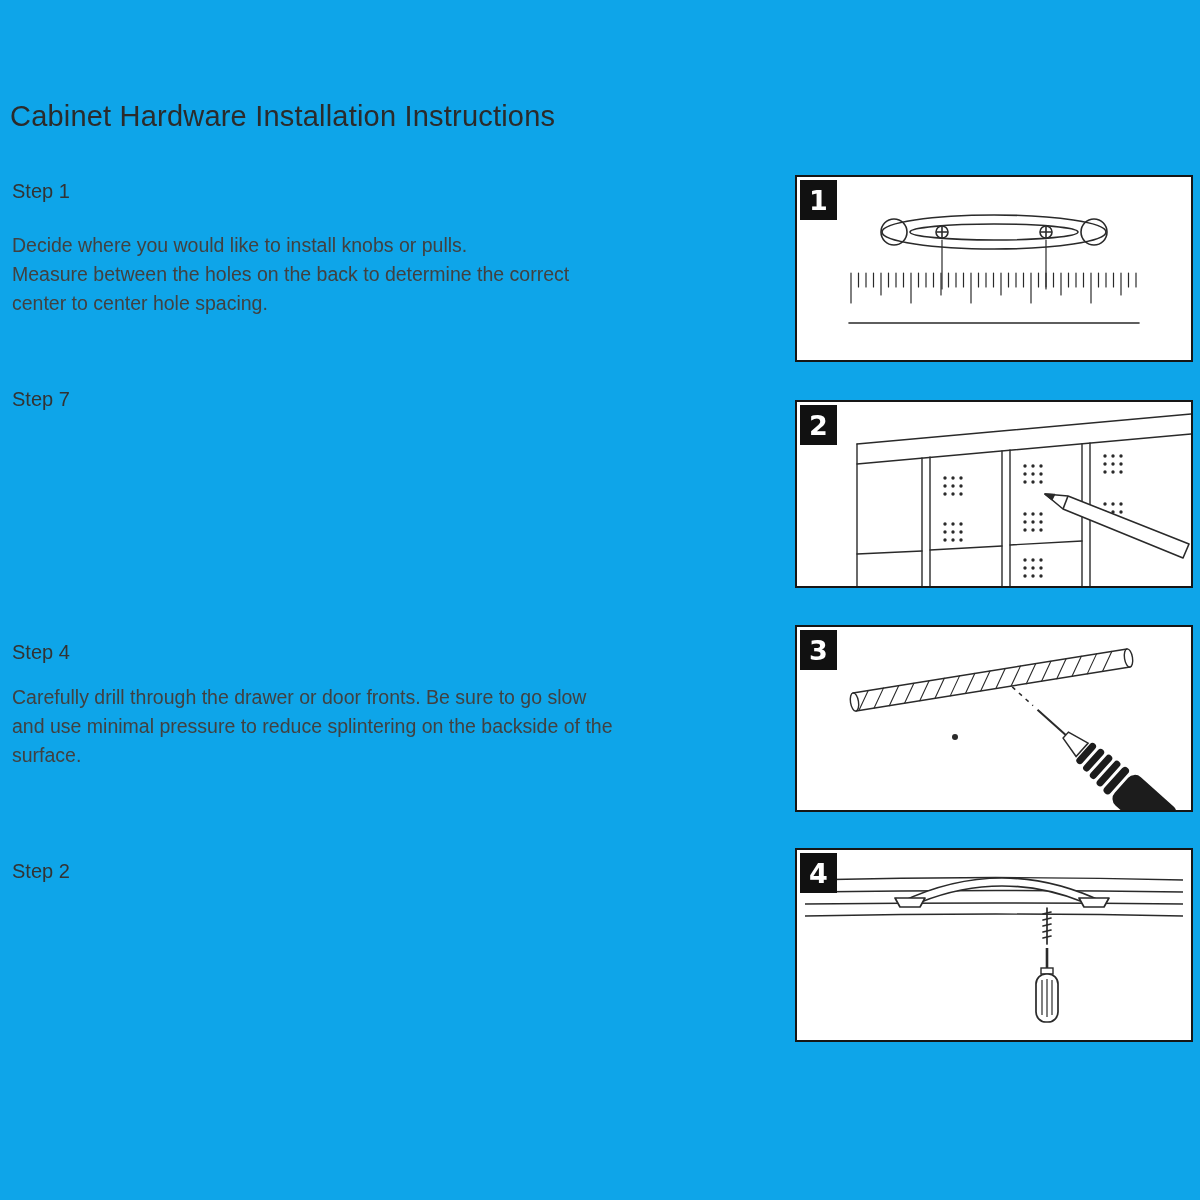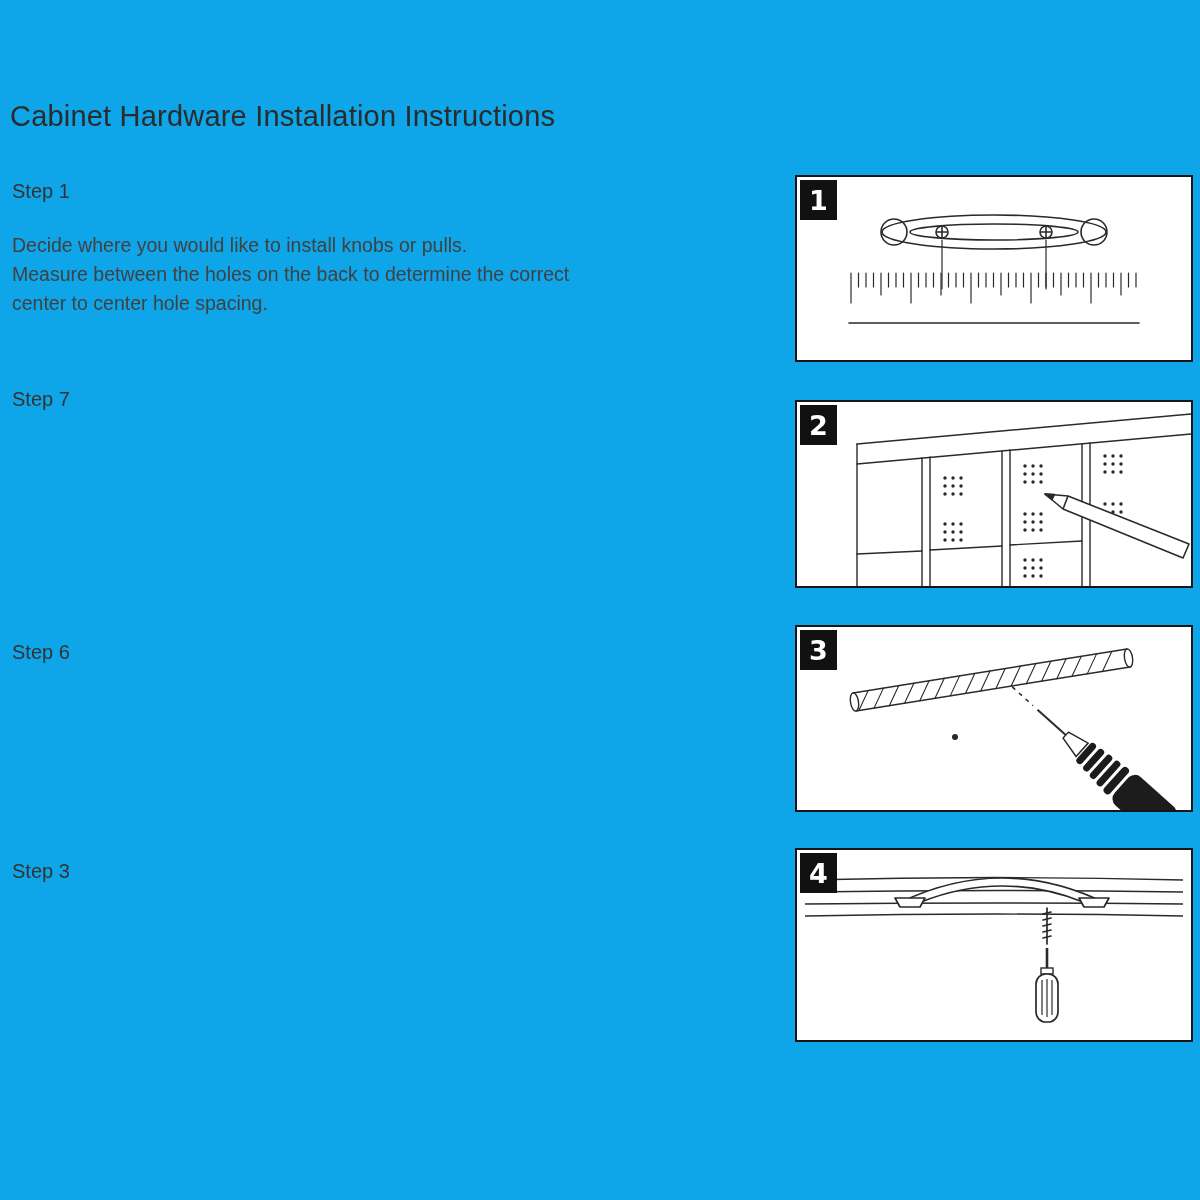--- a/index.html
+++ b/index.html
@@ -29,23 +29,26 @@
 
   <h1 class="title">Cabinet Hardware Installation Instructions</h1>
 
   <div class="step-label lbl1">Step 1</div>
   <p class="step-text txt1">Decide where you would like to install knobs or pulls.
 Measure between the holes on the back to determine the correct
 center to center hole spacing.</p>
 
   <div class="step-label lbl2">Step 7</div>
 
-  <div class="step-label lbl3">Step 6</div>
-
-  <div class="step-label lbl4">Step 3</div>
+  <div class="step-label lbl3">Step 4</div>
+  <p class="step-text txt3">Carefully drill through the drawer or door fronts. Be sure to go slow
+and use minimal pressure to reduce splintering on the backside of the
+surface.</p>
+
+  <div class="step-label lbl4">Step 2</div>
 
   <figure class="fig fig1" style="margin:0">
     <span class="badge">1</span>
     <svg viewBox="0 0 394 183">
       <g stroke="#2a2a2a" stroke-width="1.6" fill="none" stroke-linecap="round">
         <ellipse cx="197" cy="55" rx="112" ry="17"></ellipse>
         <circle cx="97" cy="55" r="13"></circle>
         <circle cx="297" cy="55" r="13"></circle>
         <ellipse cx="197" cy="55" rx="84" ry="8"></ellipse>
         <circle cx="145" cy="55" r="6"></circle>

